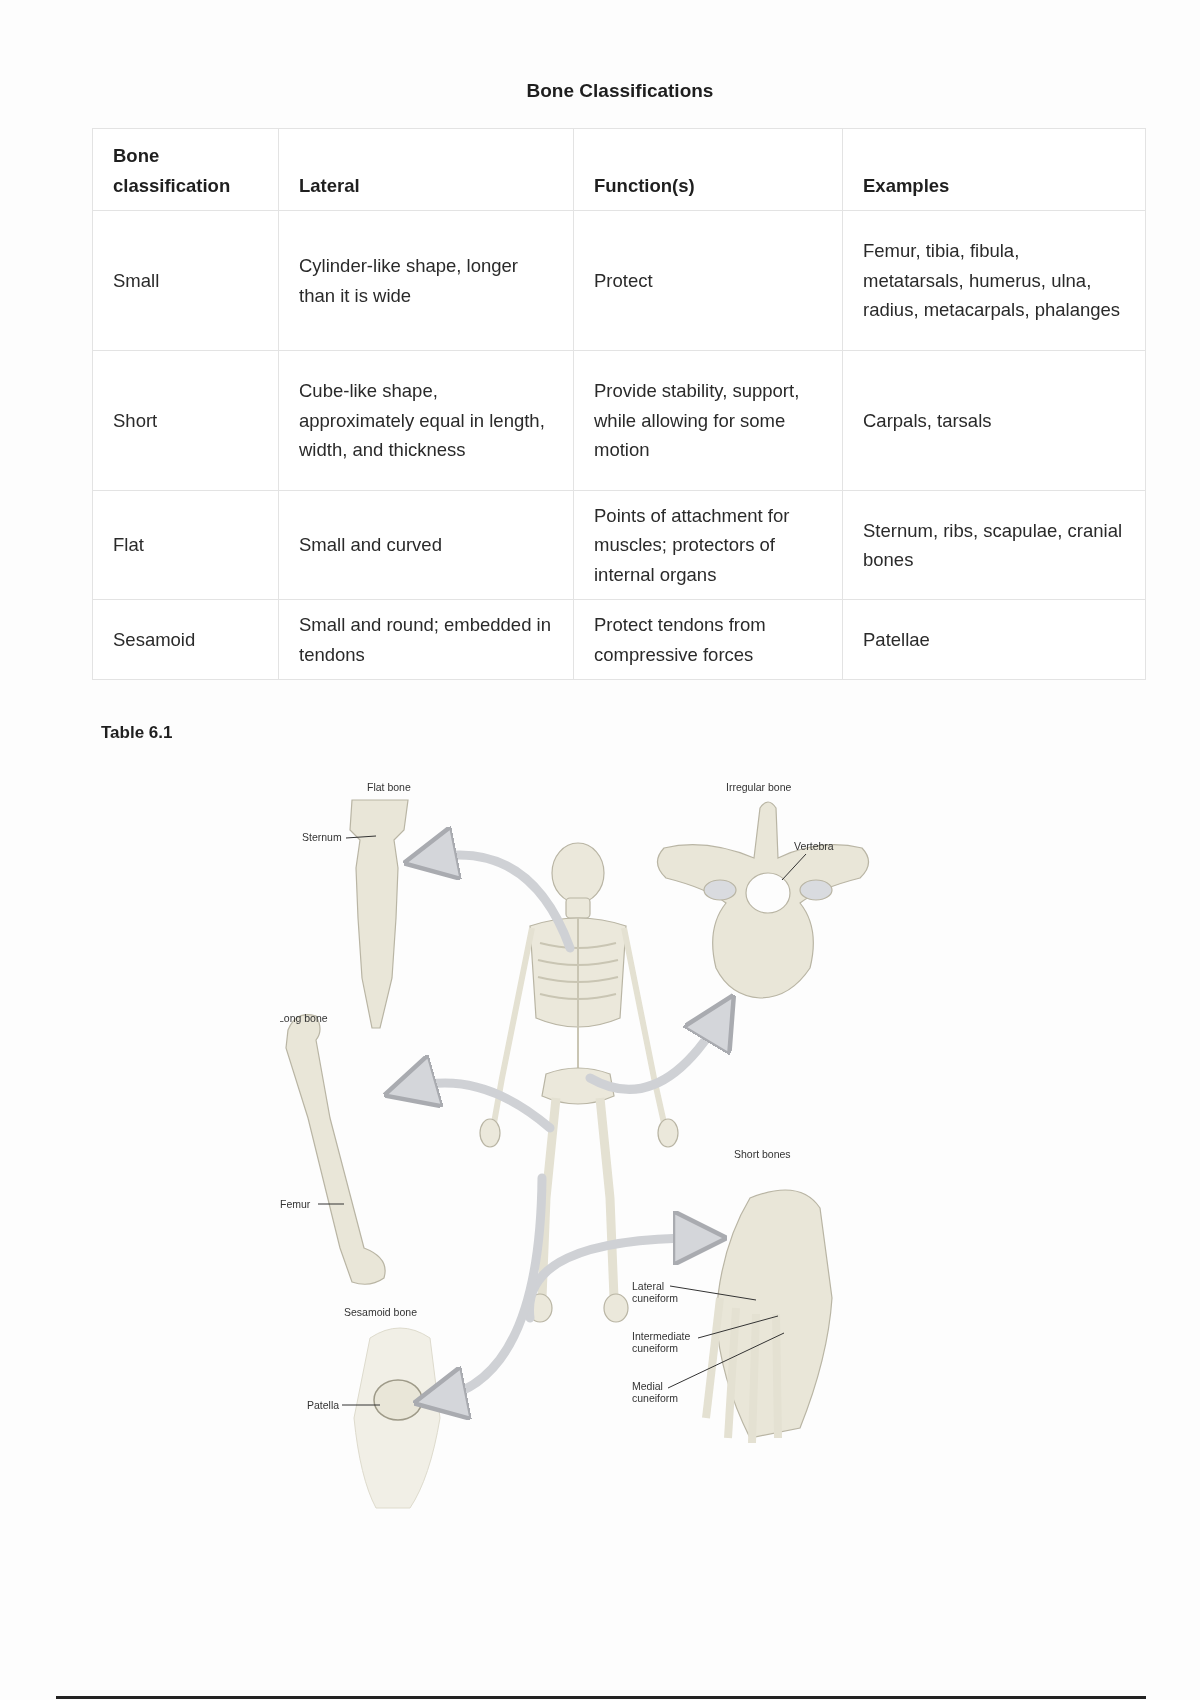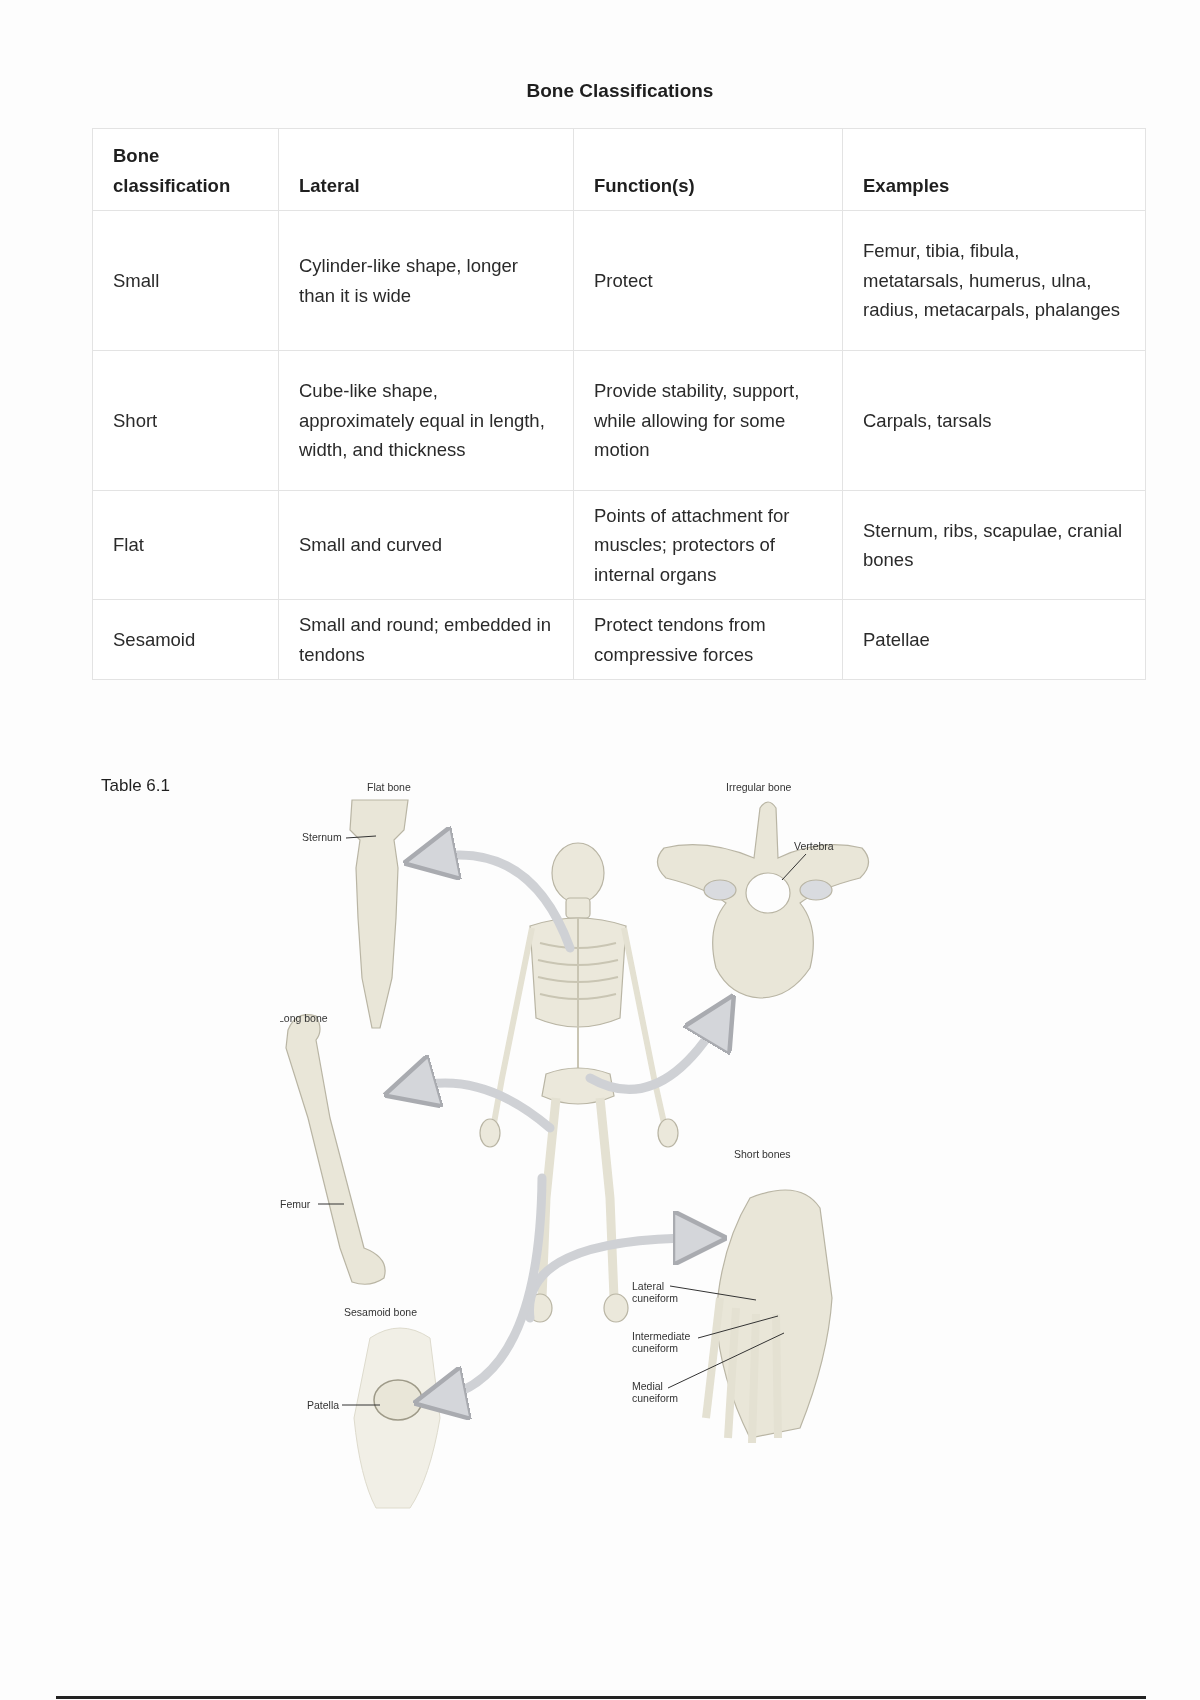--- a/index.html
+++ b/index.html
@@ -19,21 +19,21 @@
     .bone-table th, .bone-table td {
       border: 1.5px solid #e3e3e3; text-align: left; vertical-align: middle;
       padding: 4px 20px; color: #2a2a2a; font-weight: normal;
     }
     .bone-table th { font-weight: bold; color: #1f1f1f; vertical-align: bottom; padding-bottom: 10px; }
     .bone-table thead tr { height: 82px; }
     .bone-table th:nth-child(1) { width: 145px; }
     .bone-table th:nth-child(2) { width: 254px; }
     .bone-table th:nth-child(3) { width: 228px; }
     .table-caption {
-      position: absolute; left: 101px; top: 776px; font-weight: normal; font-size: 17px; color: #1f1f1f;
+      position: absolute; left: 101px; top: 723px; font-weight: bold; font-size: 17px; color: #1f1f1f;
     }
     .figure {
       position: absolute; left: 280px; top: 778px; width: 660px; height: 740px;
     }
     .figure svg { width: 100%; height: 100%; display: block; }
     .fig-label { font-family: "Liberation Sans", sans-serif; font-size: 10.5px; fill: #333; }
     .bottom-rule {
       position: absolute; left: 56px; top: 1696px; width: 1090px; height: 3px; background: #222;
     }
   </style>

